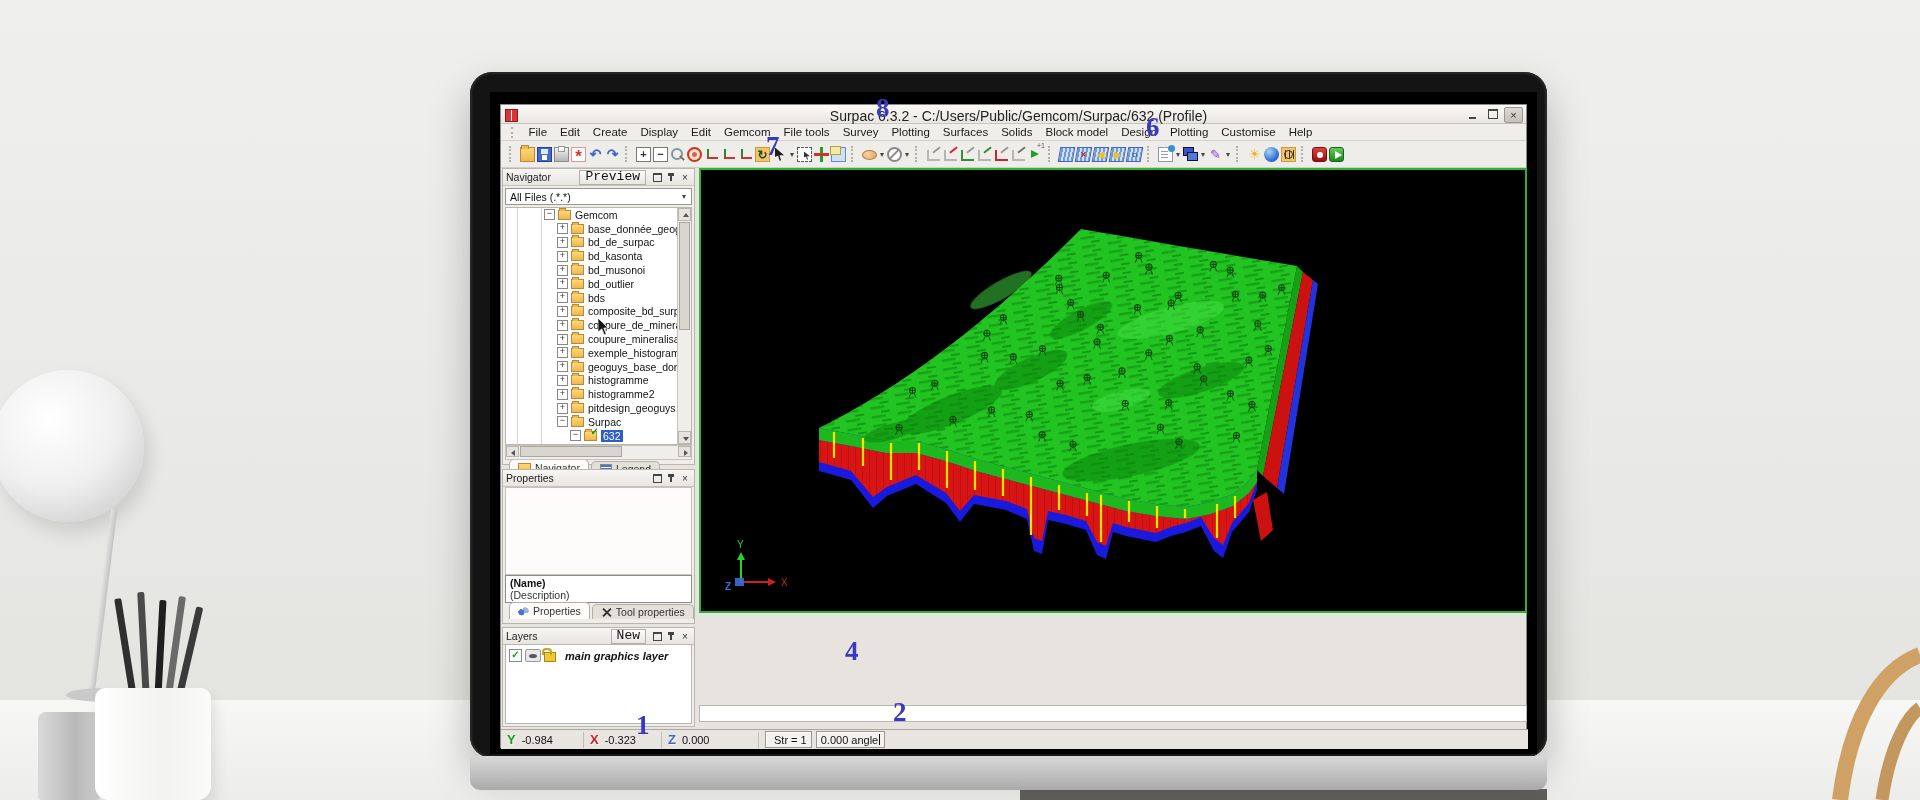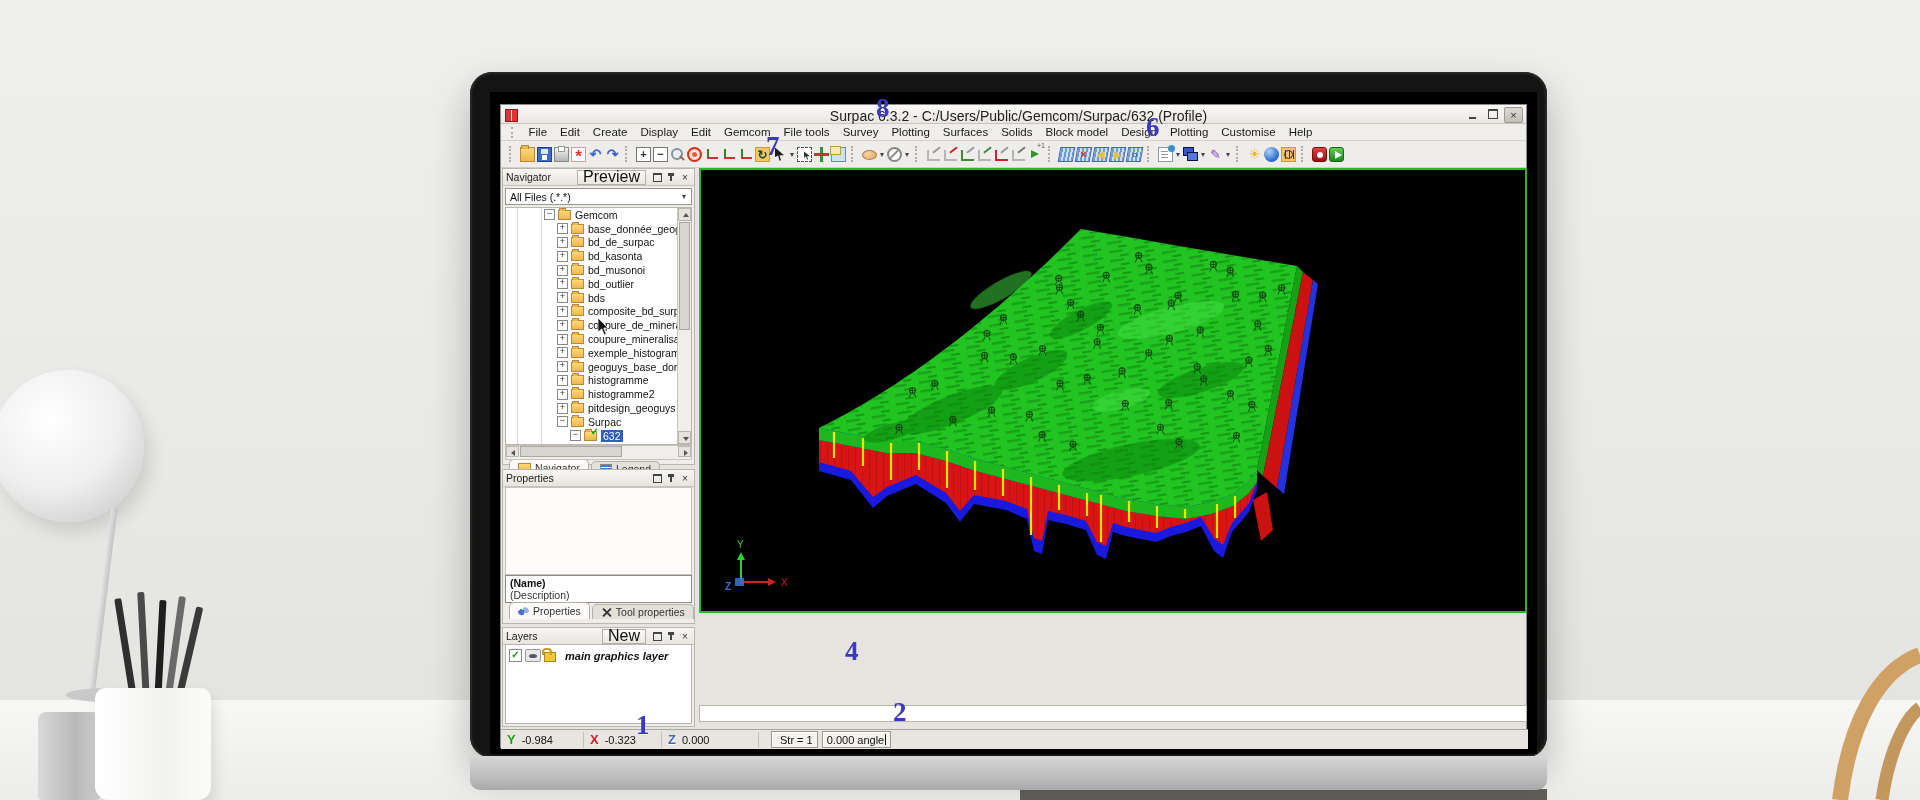--- a/index.html
+++ b/index.html
@@ -102,21 +102,21 @@
   .i-play{background:linear-gradient(#66cc55,#1a8822);border-radius:3px;border:1px solid #126619;}
   .i-play::before{content:"";position:absolute;left:5px;top:3px;border-top:4px solid transparent;border-bottom:4px solid transparent;border-left:7px solid #fff;}
   
   .panel{position:absolute;background:#efedea;border:1px solid #b9b6b0;box-sizing:border-box;}
   .ph{height:16px;background:linear-gradient(#f7f6f4,#e8e5e0);border-bottom:1px solid #c6c3bd;display:flex;align-items:center;padding:0 3px;}
   .ph-title{flex:1;font-size:10.5px;color:#222;}
   .ph-btn{width:12px;height:11px;margin-left:2px;display:flex;align-items:center;justify-content:center;font-size:10px;color:#333;}
   .ph-float{width:7px;height:6px;border:1px solid #444;border-top:2px solid #444;}
   .ph-pin{width:2px;height:8px;background:#444;position:relative;}
   .ph-pin::before{content:"";position:absolute;left:-2px;top:0;width:6px;height:3px;background:#444;}
-  .ph-textbtn{font-size:16px;border:1px solid #b3b0aa;background:linear-gradient(#fcfbfa,#e9e6e1);padding:0 5px;height:13px;line-height:12px;margin-right:3px;}
+  .ph-textbtn{font-size:13px;border:1px solid #b3b0aa;background:linear-gradient(#fcfbfa,#e9e6e1);padding:0 5px;height:13px;line-height:12px;margin-right:3px;font-family:Liberation Mono, monospace;}
   .combo{margin:2px;height:15px;background:#fff;border:1px solid #9a978f;display:flex;align-items:center;font-size:10.5px;padding-left:4px;}
   .combo .chev{margin-left:auto;width:14px;text-align:center;color:#444;font-size:8px;}
   .tree{position:relative;background:#fff;border:1px solid #b9b6b0;margin:0 2px;overflow:hidden;
     background-image:repeating-linear-gradient(90deg,transparent 0 11px,#d8d8d8 11px 12px,transparent 12px 24px);background-size:36px 100%;background-repeat:no-repeat;}
   .tree-row{height:13.8px;display:flex;align-items:center;white-space:nowrap;}
   .exp{width:9px;height:9px;border:1px solid #888;background:#fff;font-size:9px;line-height:7px;text-align:center;flex:none;margin-right:3px;color:#333;}
   .tfolder{width:13px;height:10px;background:linear-gradient(#ffd977,#eeb84e);border:1px solid #b9883a;flex:none;margin-right:4px;position:relative;box-sizing:border-box;}
   .tfolder::before{content:"";position:absolute;top:-3px;left:0;width:5px;height:2px;background:#eeb84e;border:1px solid #b9883a;border-bottom:none;}
   .chk{position:absolute;right:-3px;top:-6px;color:#119911;font-weight:bold;font-size:10px;}
   .tlabel{font-size:10.5px;}
@@ -619,21 +619,21 @@
         <span>-0.984</span>
       </div>
       <div class="sb-seg" style="width:78px;">
         <span class="sb-axis" style="color:#cc2222;">X</span>
         <span>-0.323</span>
       </div>
       <div class="sb-seg" style="width:97px;">
         <span class="sb-axis" style="color:#4466cc;">Z</span>
         <span>0.000</span>
       </div>
-      <div class="sb-box" style="margin-left:12px;padding-left:8px;">
+      <div class="sb-box" style="margin-left:6px;padding-left:8px;">
         <span>Str = 1</span>
       </div>
       <div class="sb-box">
         <span>0.000 angle</span>
         <span class="caret"></span>
       </div>
     </div>
   </div>
 
   <svg class="cursor-arrow" style="left:598px;top:318px;" width="14" height="20">

